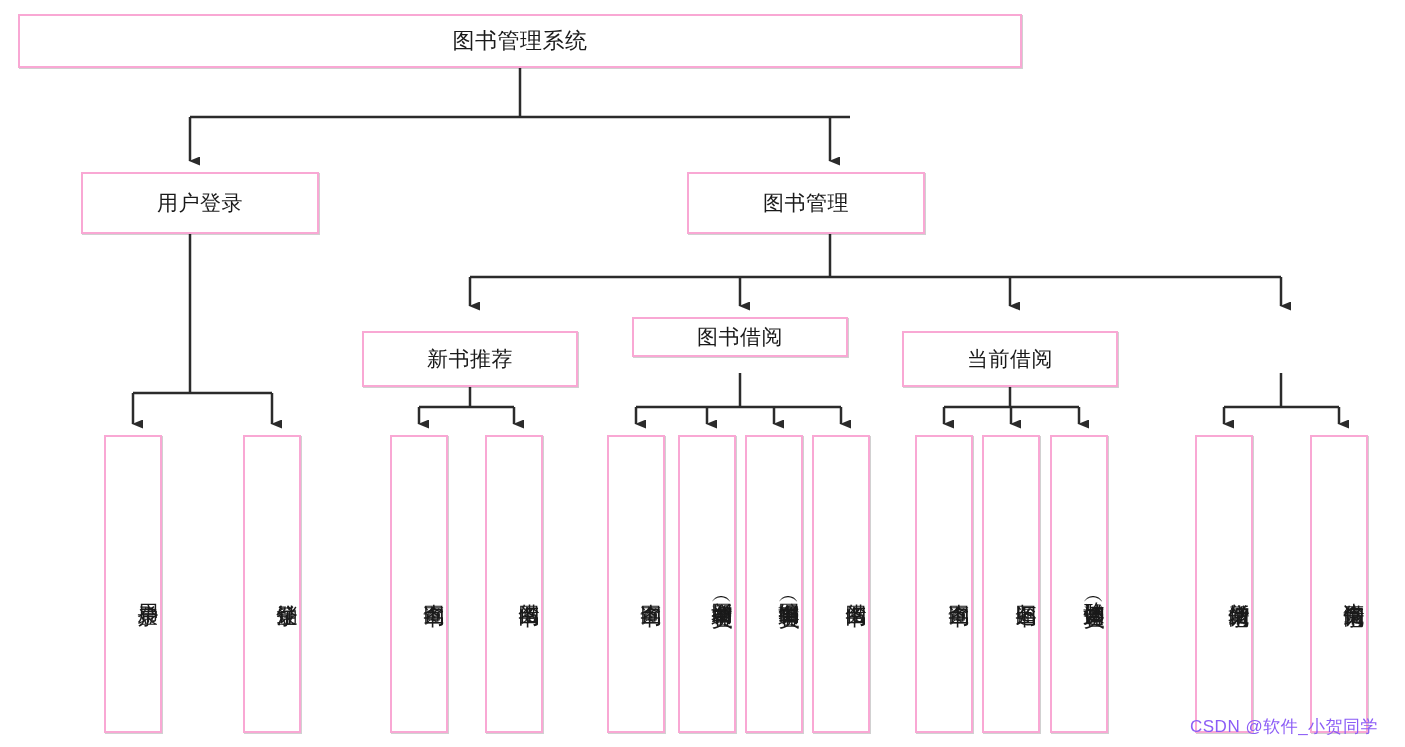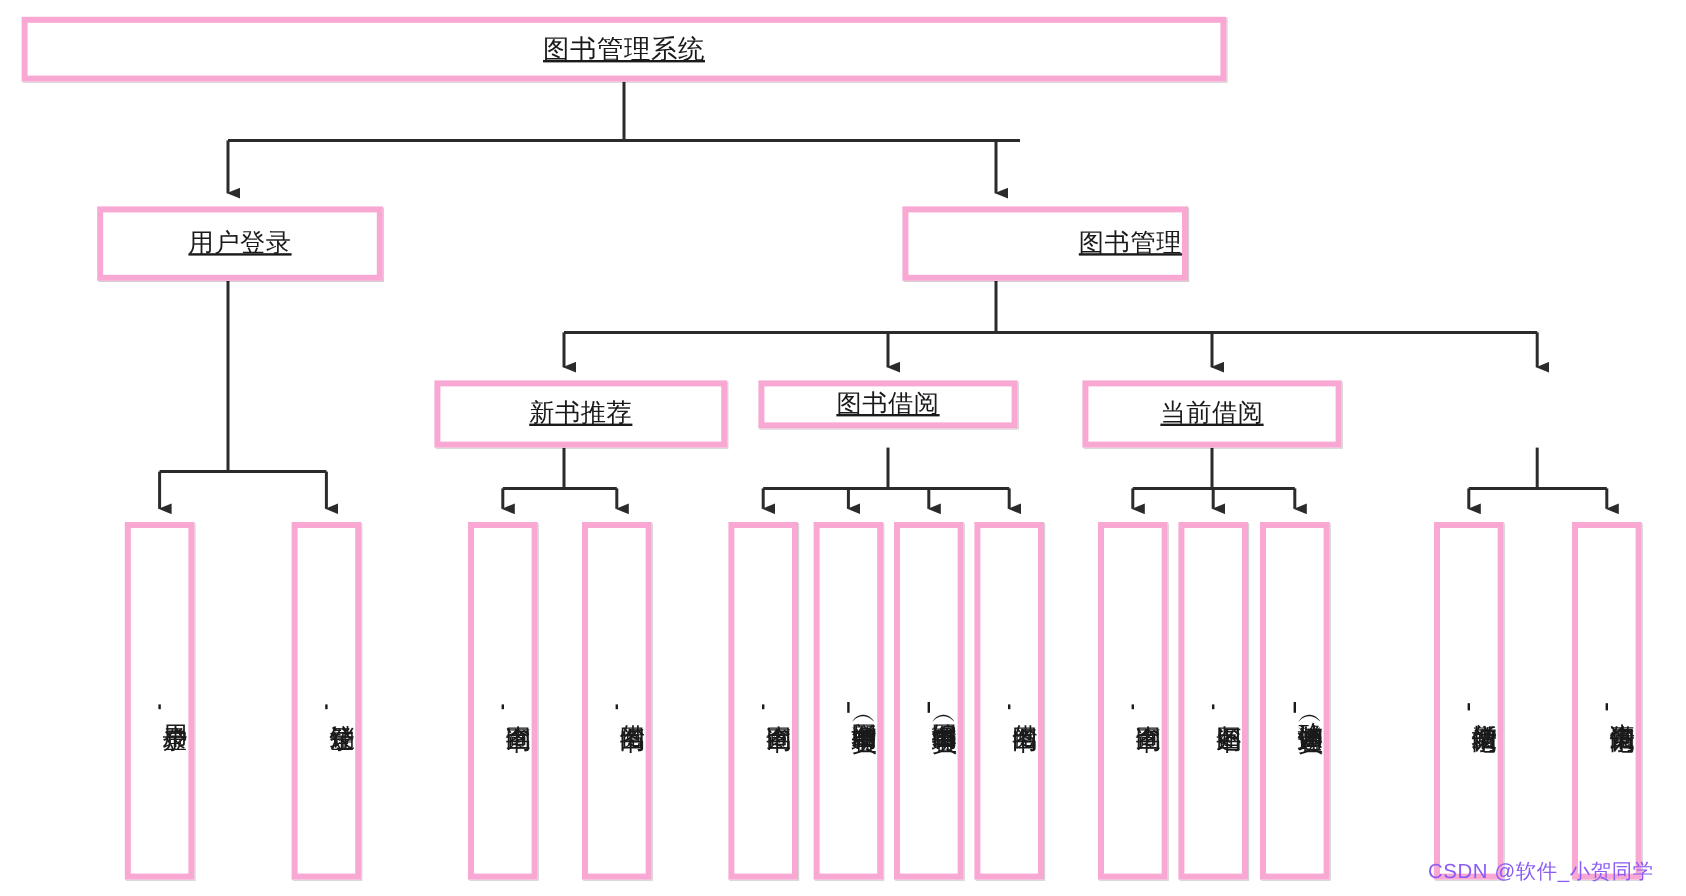--- a/index.html
+++ b/index.html
@@ -21,28 +21,27 @@
     position: absolute;
     left: 0;
     top: 0;
     width: 1405px;
     height: 747px;
     pointer-events: none;
   }
   .node {
     position: absolute;
     box-sizing: border-box;
-    border: 5px solid #f9a8d4;
+    border: 2px solid #f9a8d4;
     background: #ffffff;
     display: flex;
     align-items: center;
     justify-content: center;
     color: #1a1a1a;
     box-shadow: 1px 1px 0 rgba(0,0,0,0.18);
-    text-decoration: underline;
   }
   .node.horizontal {
     font-size: 21px;
     line-height: 1.2;
     letter-spacing: 0.5px;
   }
   .node.root {
     font-size: 22px;
   }
   .node.vertical {
@@ -125,31 +124,31 @@
     </g>
   </svg>
 
   <div class="node horizontal root" style="left:18px; top:14px; width:1004px; height:54px;">
     <span>图书管理系统</span>
   </div>
 
   <div class="node horizontal" style="left:81px; top:172px; width:238px; height:62px;">
     <span>用户登录</span>
   </div>
-  <div class="node horizontal" style="left:752px; top:172px; width:238px; height:62px;justify-content:flex-end;">
+  <div class="node horizontal" style="left:687px; top:172px; width:238px; height:62px;">
     <span>图书管理</span>
   </div>
 
-  <div class="node horizontal" style="left:362px; top:317px; width:244px; height:56px;">
+  <div class="node horizontal" style="left:362px; top:331px; width:216px; height:56px;">
     <span>新书推荐</span>
   </div>
   <div class="node horizontal" style="left:632px; top:317px; width:216px; height:40px;">
     <span>图书借阅</span>
   </div>
-  <div class="node horizontal" style="left:902px; top:317px; width:216px; height:56px;">
+  <div class="node horizontal" style="left:902px; top:331px; width:216px; height:56px;">
     <span>当前借阅</span>
   </div>
 
   <div class="node vertical" style="left:104px; top:435px; width:58px; height:298px;">
     <span class="vtext">用户登录</span>
   </div>
   <div class="node vertical" style="left:243px; top:435px; width:58px; height:298px;">
     <span class="vtext">注销登录</span>
   </div>
 

